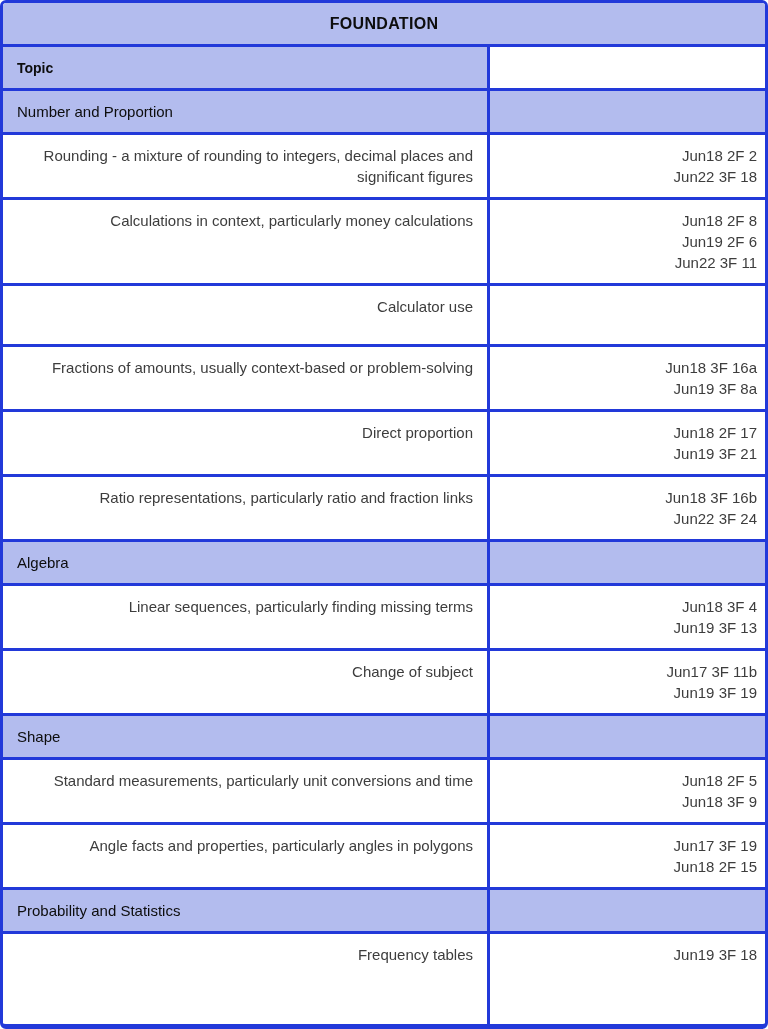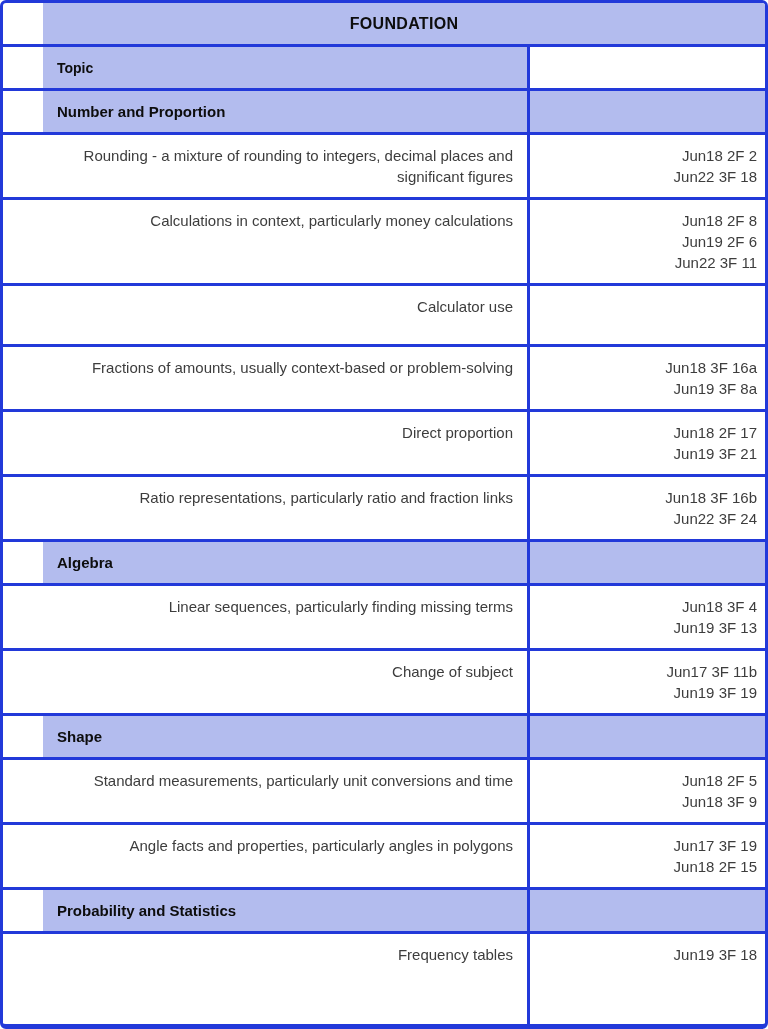--- a/index.html
+++ b/index.html
@@ -21,21 +21,20 @@
     border-bottom-width:5px;
     border-radius:6px;
     display:flex;flex-direction:column;
     overflow:hidden;
     background:#ffffff;
   }
   .row{
     display:flex;
     border-bottom:3px solid var(--border-blue);
     flex:0 0 auto;
-    padding-left:40px;
   }
   .row:last-child{border-bottom:0;}
   .row.fill{flex:1 1 auto;}
   .cell{padding:0 14px;}
   .cell-topic{
     width:487px;
     border-right:3px solid var(--border-blue);
   }
   .cell-questions{
     flex:1;
@@ -58,21 +57,21 @@
     display:flex;align-items:center;
   }
   .header-row .cell-questions{justify-content:center;}
   
   .section-row .cell{
     height:41px;
     background:var(--lavender);
     display:flex;align-items:center;
   }
   .section-row .cell-topic{
-    font-weight:bold;font-size:15px;color:var(--header-text);
+    font-weight:normal;font-size:15px;color:var(--header-text);
   }
   
   .data-row .cell{
     padding-top:10px;padding-bottom:10px;
     min-height:58px;
     font-size:15px;line-height:21px;color:var(--body-text);text-align:right;
   }
   .data-row .cell-questions{padding-left:8px;padding-right:8px;}
   .q-line{display:block;}
 </style>

